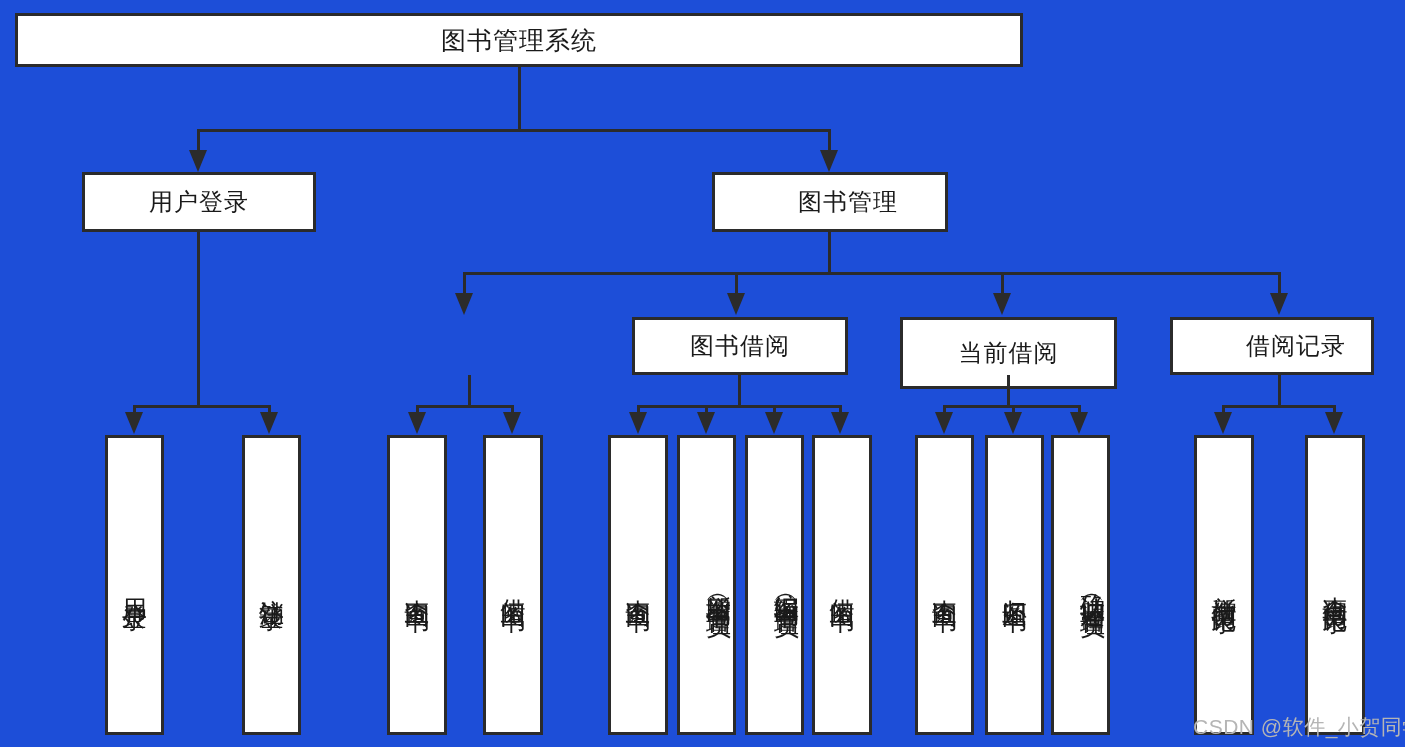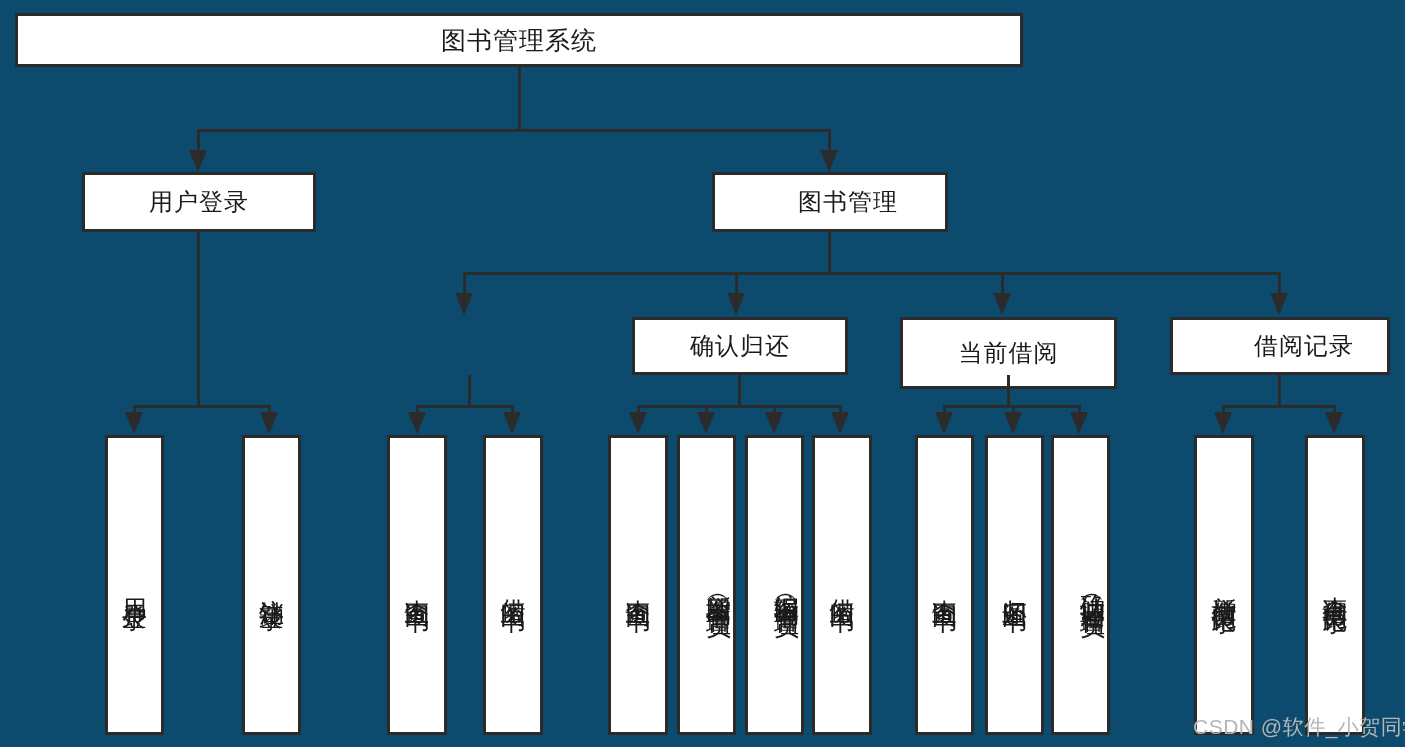--- a/index.html
+++ b/index.html
@@ -7,21 +7,21 @@
     padding: 0;
     background: #ffffff;
   }
   body {
     font-family: "Liberation Sans", "DejaVu Sans", sans-serif;
   }
   #canvas {
     position: relative;
     width: 1405px;
     height: 747px;
-    background: #0c4a6e;
+    background: #1d4ed8;
     overflow: hidden;
   }
   .node {
     position: absolute;
     box-sizing: border-box;
     border: 3px solid #2b2b2b;
     background: #ffffff;
     display: flex;
     align-items: center;
     justify-content: center;
@@ -106,25 +106,25 @@
   <div class="edge v" style="left:463px; top:272px; width:3px; height:26px;"></div>
   <div class="edge v" style="left:735px; top:272px; width:3px; height:26px;"></div>
   <div class="edge v" style="left:1001px; top:272px; width:3px; height:26px;"></div>
   <div class="edge v" style="left:1278px; top:272px; width:3px; height:26px;"></div>
   <div class="arrow" style="left:455px; top:293px;"></div>
   <div class="arrow" style="left:727px; top:293px;"></div>
   <div class="arrow" style="left:993px; top:293px;"></div>
   <div class="arrow" style="left:1270px; top:293px;"></div>
 
 
-  <div class="node horiz" style="left:632px; top:317px; width:216px; height:58px;">确认归还</div>
+  <div class="node horiz" style="left:632px; top:317px; width:216px; height:58px;">图书借阅</div>
 
   <div class="node horiz" style="left:900px; top:317px; width:217px; height:72px;">当前借阅</div>
 
-  <div class="node horiz" style="left:1170px; top:317px; width:220px; height:58px;padding-left:48px;">借阅记录</div>
+  <div class="node horiz" style="left:1170px; top:317px; width:204px; height:58px;padding-left:48px;">借阅记录</div>
 
   <div class="edge v" style="left:468px; top:375px; width:3px; height:30px;"></div>
   <div class="edge h" style="left:416px; top:405px; width:98px; height:3px;"></div>
   <div class="edge v" style="left:416px; top:405px; width:3px; height:12px;"></div>
   <div class="edge v" style="left:511px; top:405px; width:3px; height:12px;"></div>
   <div class="arrow" style="left:408px; top:412px;"></div>
   <div class="arrow" style="left:503px; top:412px;"></div>
 
   <div class="edge v" style="left:738px; top:375px; width:3px; height:30px;"></div>
   <div class="edge h" style="left:637px; top:405px; width:205px; height:3px;"></div>

